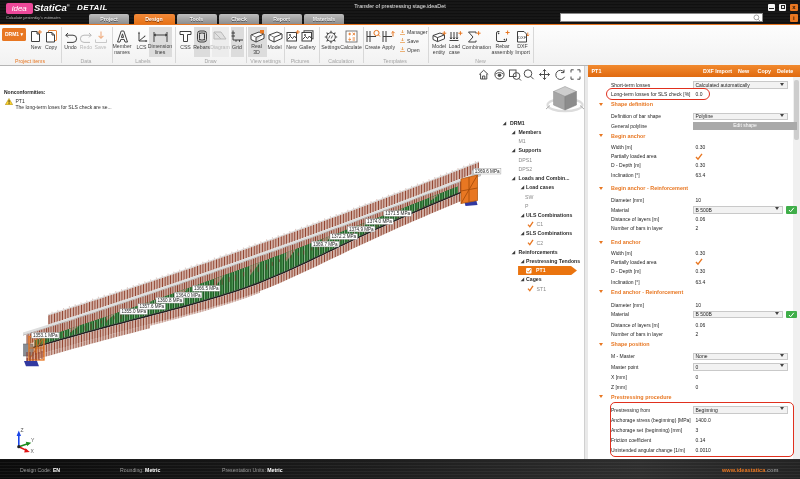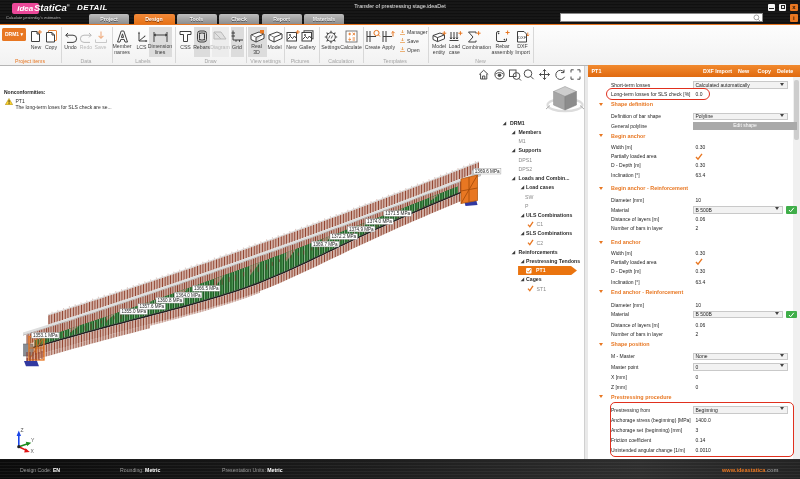--- a/index.html
+++ b/index.html
@@ -1,20 +1,20 @@
 <!DOCTYPE html>
 <html><head><meta charset="utf-8"><style>
 *{margin:0;padding:0;box-sizing:border-box}
 body{font-family:"Liberation Sans",sans-serif;width:800px;height:479px;overflow:hidden;background:#fff}
 #app{position:relative;width:800px;height:479px}
 .abs{position:absolute}
 </style></head><body>
 <div id="app">
 <div class="abs" style="left:0;top:0;width:800px;height:23.5px;background:repeating-linear-gradient(180deg,#1c1c1c 0px,#101010 1.5px,#1a1a1a 3px)"></div>
-<div class="abs" style="left:12px;top:2.5px;width:26.5px;height:11px;background:#ec4899;border-radius:2px;color:#fff;font-style:italic;font-weight:bold;font-size:8px;text-align:center;line-height:11px">idea</div>
+<div class="abs" style="left:6px;top:2.5px;width:26.5px;height:11px;background:#ec4899;border-radius:2px;color:#fff;font-style:italic;font-weight:normal;font-size:8px;text-align:center;line-height:11px">idea</div>
 <div class="abs" style="left:34px;top:2px;color:#fff;font-style:italic;font-weight:bold;font-size:9.5px">StatiCa<span style="font-size:4px;vertical-align:super">®</span></div>
 <div class="abs" style="left:77px;top:3px;color:#fff;font-style:italic;font-weight:bold;font-size:8px;letter-spacing:0.4px">DETAIL</div>
 <div class="abs" style="left:6px;top:14.5px;color:#b9b9b9;font-style:italic;font-size:3.9px">Calculate yesterday's estimates</div>
 <div class="abs" style="left:300px;top:2.5px;width:200px;text-align:center;color:#e8e8e8;font-size:5.4px">Transfer of prestressing stage.ideaDet</div>
 <div class="abs" style="left:767.8px;top:3.5px;width:7.4px;height:7.4px;background:#f2f2f2;border-radius:1px">
       <div class="abs" style="left:1.6px;top:4.4px;width:4.2px;height:1.6px;background:#222"></div>
     </div>
 <div class="abs" style="left:779px;top:3.5px;width:7.4px;height:7.4px;background:#f2f2f2;border-radius:1px">
       <div class="abs" style="left:1.8px;top:1.8px;width:3.8px;height:3.8px;border:1.1px solid #222"></div>
     </div>

